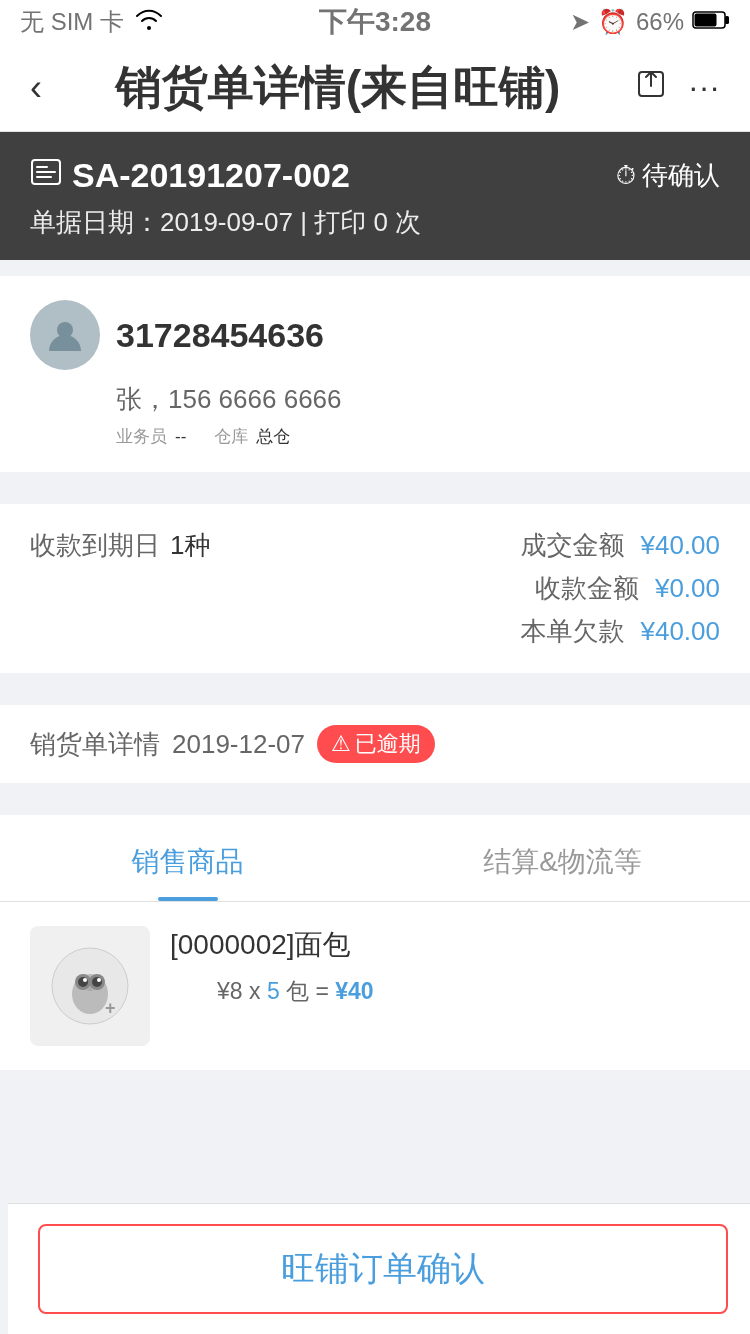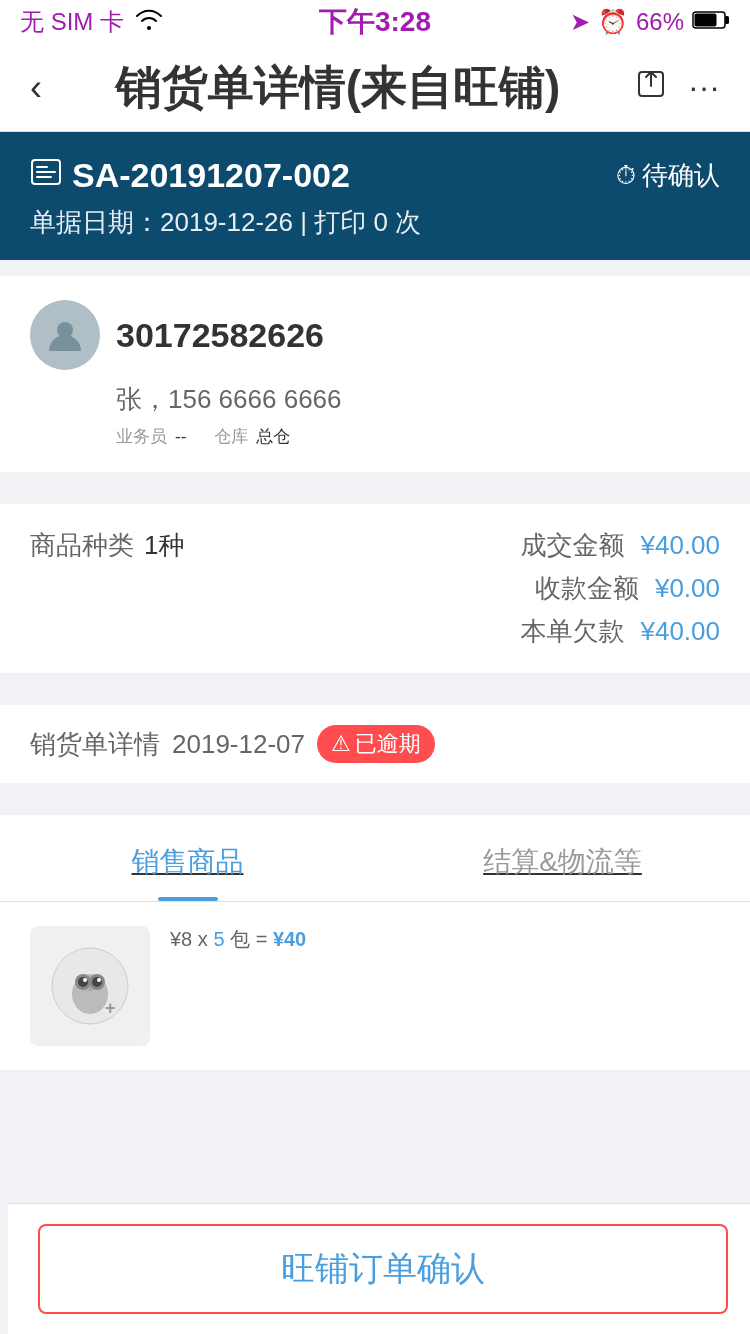--- a/index.html
+++ b/index.html
@@ -16,21 +16,21 @@
     
     .status-bar {
       width: 750px;
       height: 44px;
       background: #fff;
       display: flex;
       align-items: center;
       justify-content: space-between;
       padding: 8px 20px;
       font-size: 24px;
-      color: #a21caf;
+      color: #737373;
     }
     .status-bar-left {
       display: flex;
       align-items: center;
       gap: 10px;
     }
     .status-bar-center {
       font-size: 28px;
       font-weight: 600;
       position: absolute;
@@ -71,21 +71,21 @@
       gap: 20px;
     }
     .nav-icon {
       font-size: 32px;
       color: #333;
       cursor: pointer;
     }
 
     
     .header-card {
-      background: #0c4a6e;
+      background: #404040;
       padding: 24px 30px 20px;
       margin-top: 0;
     }
     .header-card-top {
       display: flex;
       justify-content: space-between;
       align-items: center;
       margin-bottom: 10px;
     }
     .order-id {
@@ -229,21 +229,20 @@
 
     
     .tabs-section {
       background: #fff;
       margin-top: 16px;
       border-bottom: 1px solid #e0e0e0;
     }
     .tabs-row {
       display: flex;
       align-items: center;
-      text-decoration: underline;
     }
     .tab-item {
       flex: 1;
       text-align: center;
       padding: 28px 0 20px;
       font-size: 28px;
       color: #999;
       cursor: pointer;
       position: relative;
     }
@@ -295,22 +294,23 @@
     .product-info {
       flex: 1;
     }
     .product-name {
       font-size: 28px;
       color: #333;
       font-weight: 500;
       margin-bottom: 12px;
     }
     .product-price {
-      font-size: 20px;
+      font-size: 23px;
       color: #666;
+      margin-left: 47px;
     }
     .product-price .qty { color: #4a9ede; }
     .product-price .total { color: #4a9ede; font-weight: 600; }
 
     
     .confirm-button-container {
       position: fixed;
       bottom: 0;
       left: 8px;
       width: 750px;
@@ -392,52 +392,52 @@
           <path d="M7 9h10M7 14h18M7 19h14" stroke="white" stroke-width="2" stroke-linecap="round"></path>
         </svg>
       </span>
       <span>SA-20191207-002</span>
     </div>
     <div class="status-badge">
       <span>⏱</span>
       <span>待确认</span>
     </div>
   </div>
-  <div class="order-meta">单据日期：2019-12-26 | 打印 0 次</div>
+  <div class="order-meta">单据日期：2019-09-07 | 打印 0 次</div>
 </div>
 
 <div class="customer-section">
   <div class="customer-row">
     <div class="avatar">
       <svg width="40" height="40" viewBox="0 0 40 40" fill="none">
         <circle cx="20" cy="15" r="8" fill="#78909c"></circle>
         <path d="M4 36c0-8.8 7.2-16 16-16s16 7.2 16 16" fill="#78909c"></path>
       </svg>
     </div>
-    <span class="customer-name">30172582626</span>
+    <span class="customer-name">31728454636</span>
   </div>
   <div class="customer-details">张，156 6666 6666</div>
   <div class="customer-meta">
     <div class="meta-item">
       <span class="meta-label">业务员</span>
       <span class="meta-value">--</span>
     </div>
     <div class="meta-item">
       <span class="meta-label">仓库</span>
       <span class="meta-value">总仓</span>
     </div>
   </div>
 </div>
 
 <div class="divider"></div>
 
 <div class="summary-section">
   <div class="summary-left">
     <div class="summary-type">
-      <span>商品种类</span>
+      <span>收款到期日</span>
       <span class="summary-type-value">1种</span>
     </div>
   </div>
   <div class="summary-right">
     <div class="summary-item">
       <span class="summary-item-label">成交金额</span>
       <span class="summary-item-value">¥40.00</span>
     </div>
     <div class="summary-item">
       <span class="summary-item-label">收款金额</span>
@@ -491,20 +491,21 @@
           <circle cx="35" cy="34" r="2" fill="white"></circle>
           <circle cx="49" cy="34" r="2" fill="white"></circle>
 
           <polygon points="40,40 37,45 43,45" fill="#aaa"></polygon>
 
           <text x="55" y="68" fill="#999" font-size="18" font-weight="bold">+</text>
         </svg>
       </div>
     </div>
     <div class="product-info">
+      <div class="product-name">[0000002]面包</div>
       <div class="product-price">
         <span>¥8</span>
         <span> x </span>
         <span class="qty">5</span>
         <span>包</span>
         <span> = </span>
         <span class="total">¥40</span>
       </div>
     </div>
   </div>

